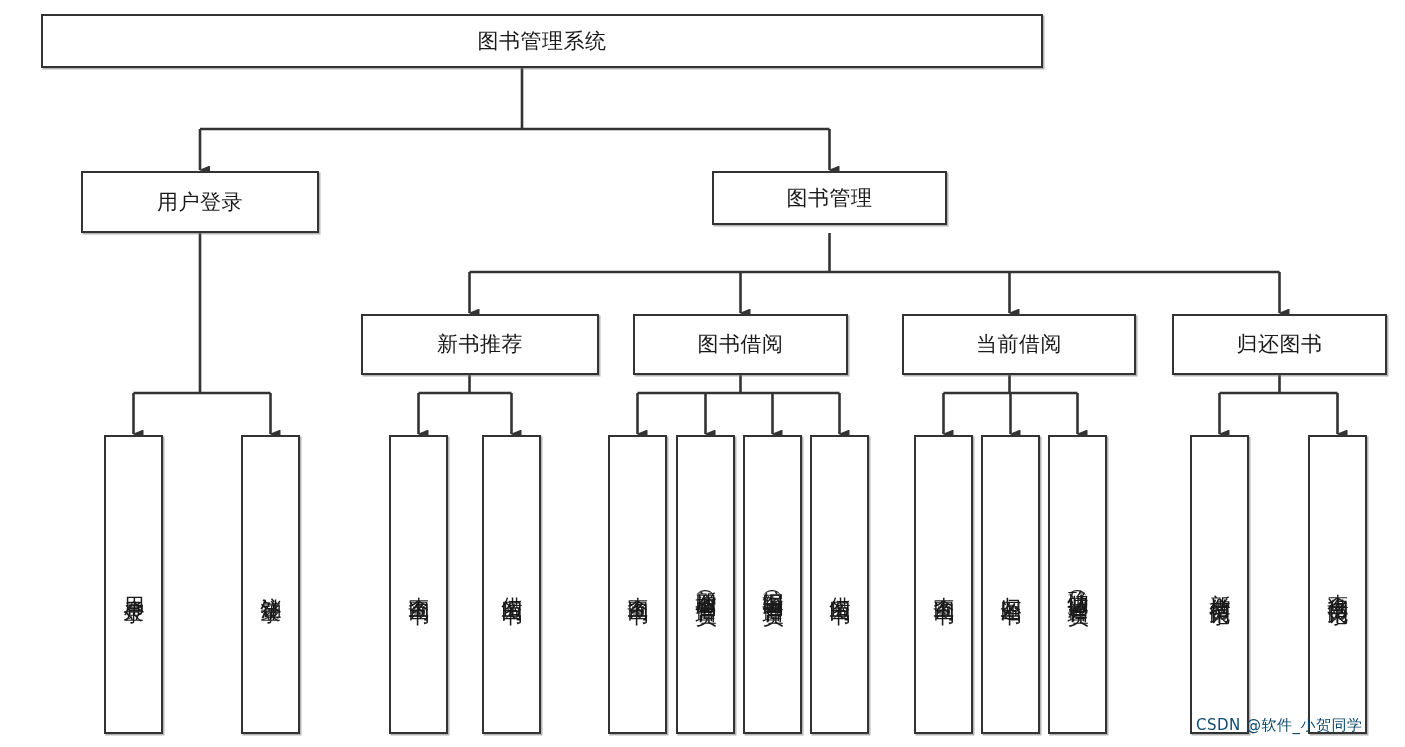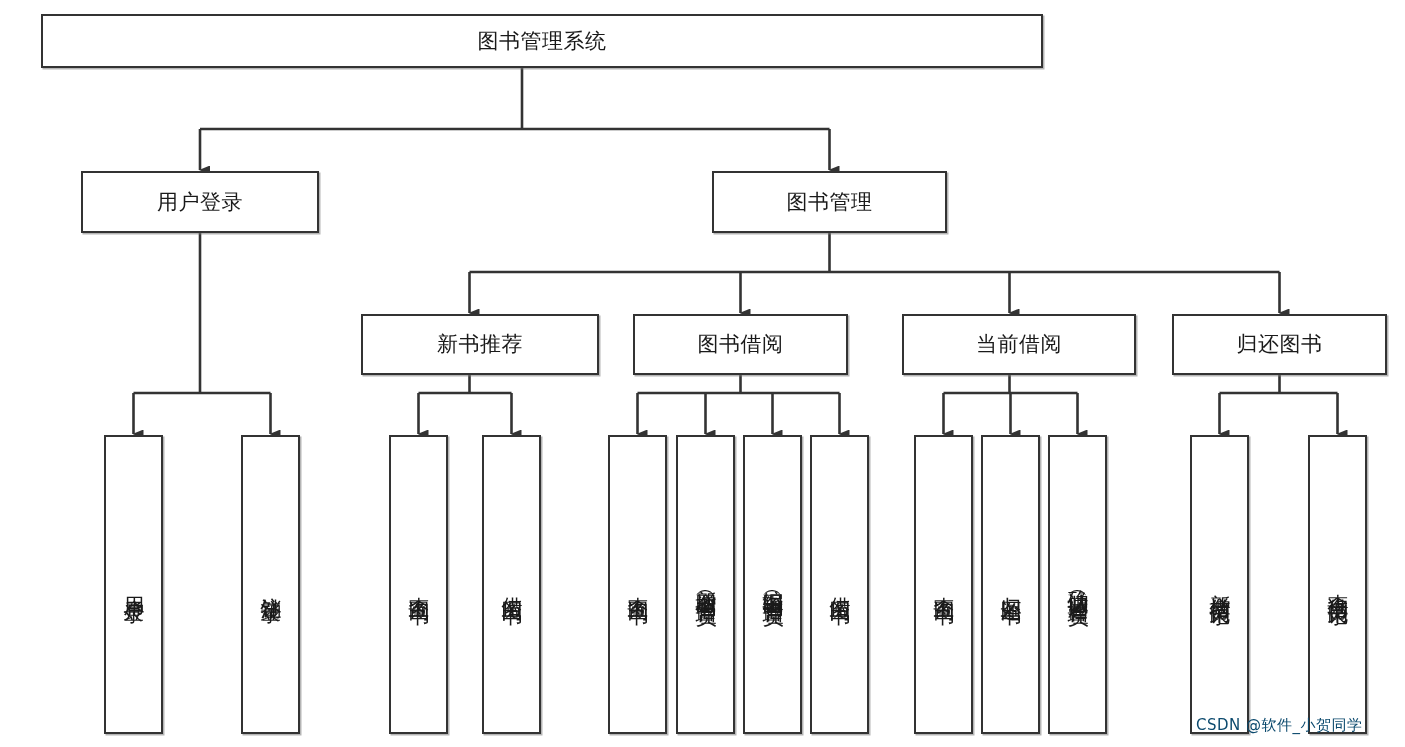--- a/index.html
+++ b/index.html
@@ -111,21 +111,21 @@
         <path d="M 1337.5 393 L 1337.5 434" marker-end="url(#arrowhead)"></path>
       </g>
   </svg>
   <div id="node-layer">
       <div class="node horiz" style="left: 35px; top: 14px; width: 1002px; height: 54px; margin-left: 6px;">
         <span class="label">图书管理系统</span>
       </div>
       <div class="node horiz" style="left: 81px; top: 171px; width: 238px; height: 62px;">
         <span class="label">用户登录</span>
       </div>
-      <div class="node horiz" style="left: 712px; top: 171px; width: 235px; height: 62px;">
+      <div class="node horiz" style="left: 712px; top: 171px; width: 235px; height: 54px;">
         <span class="label">图书管理</span>
       </div>
       <div class="node horiz" style="left: 361px; top: 314px; width: 238px; height: 61px;">
         <span class="label">新书推荐</span>
       </div>
       <div class="node horiz" style="left: 633px; top: 314px; width: 215px; height: 61px;">
         <span class="label">图书借阅</span>
       </div>
       <div class="node horiz" style="left: 902px; top: 314px; width: 234px; height: 61px;">
         <span class="label">当前借阅</span>

